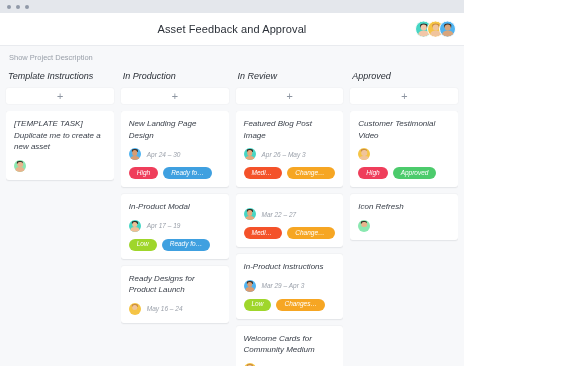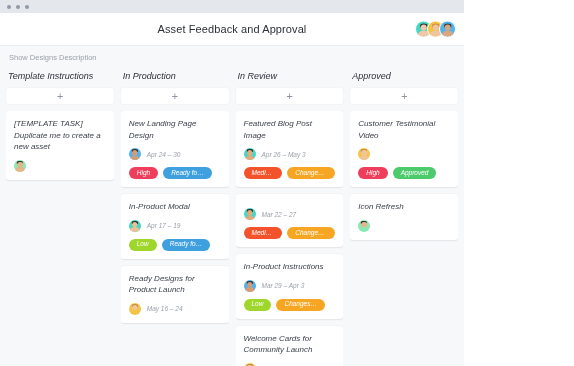--- a/index.html
+++ b/index.html
@@ -192,21 +192,21 @@
         </div>
         <div class="av" style="background: rgb(79, 179, 240);">
           <div class="hair" style="background: rgb(58, 44, 34);"></div>
           <div class="head" style="background: rgb(216, 165, 124);"></div>
           <div class="body" style="background: rgb(216, 165, 124);"></div>
         </div>
       </div>
   </div>
 
   <div class="descbar">
-    <div class="desclink">Show Designs Description</div>
+    <div class="desclink">Show Project Description</div>
   </div>
 
   <div class="board">
       <div class="column">
         <div class="colheader">Template Instructions</div>
         <div class="addcard">+</div>
         <div class="cards">
           <div class="card">
             <div class="card-title">[TEMPLATE TASK] Duplicate me to create a new asset</div>
             <div class="card-meta">
@@ -307,21 +307,21 @@
                 <div class="body" style="background: rgb(217, 156, 114);"></div>
               </div>
               <div class="card-date">Mar 29 – Apr 3</div>
             </div>
             <div class="tags">
               <div class="tag" style="background: rgb(159, 214, 43);">Low</div>
               <div class="tag" style="background: rgb(246, 166, 35);">Changes…</div>
             </div>
           </div>
           <div class="card">
-            <div class="card-title">Welcome Cards for Community Launch</div>
+            <div class="card-title">Welcome Cards for Community Medium</div>
             <div class="card-meta">
               <div class="card-av" style="background: rgb(245, 196, 69);">
                 <div class="hair" style="background: rgb(201, 139, 62);"></div>
                 <div class="head" style="background: rgb(240, 196, 156);"></div>
               </div>
               <div class="card-date">Apr 26 – 30</div>
             </div>
           </div>
         </div>
       </div>

